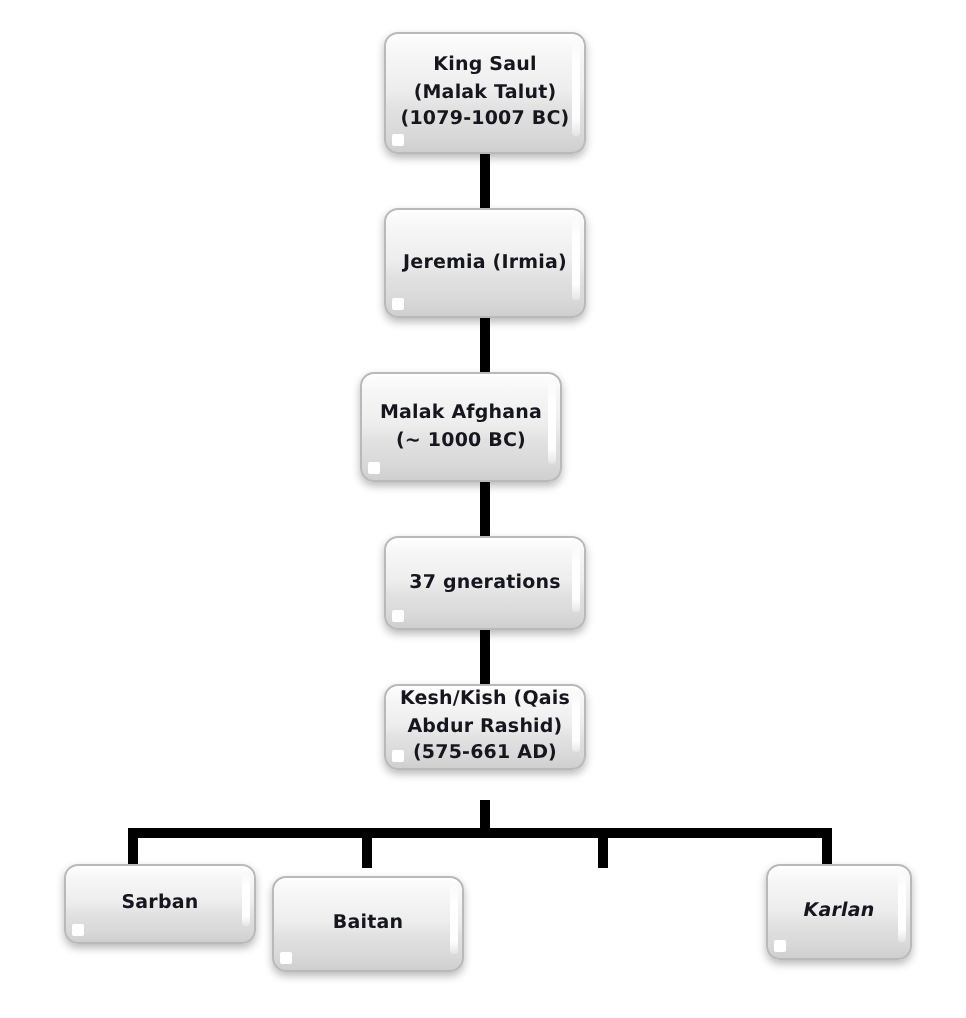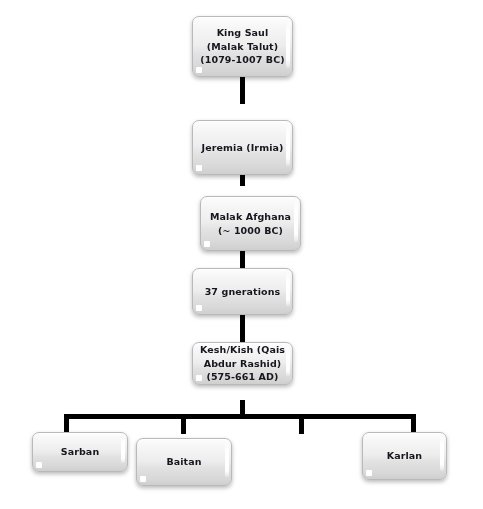--- a/index.html
+++ b/index.html
@@ -111,25 +111,25 @@
   <div class="conn-v" style="left:181px; top:414px; height:20px;"></div>
   <div class="conn-v" style="left:299px; top:414px; height:20px;"></div>
   <div class="conn-v" style="left:411px; top:414px; height:20px;"></div>
 
   <div class="node" style="left:192px; top:16px; width:101px; height:61px;align-items:center;">
     <span class="node-label">King Saul
 (Malak Talut)
 (1079-1007 BC)</span>
   </div>
 
-  <div class="node" style="left:192px; top:120px; width:101px; height:55px;">
+  <div class="node" style="left:192px; top:104px; width:101px; height:55px;">
     <span class="node-label">Jeremia (Irmia)</span>
   </div>
 
-  <div class="node" style="left:200px; top:186px; width:101px; height:55px;margin-top:10px;">
+  <div class="node" style="left:180px; top:186px; width:101px; height:55px;">
     <span class="node-label">Malak Afghana
 (~  1000 BC)</span>
   </div>
 
   <div class="node" style="left:192px; top:268px; width:101px; height:47px;">
     <span class="node-label">37 gnerations</span>
   </div>
 
   <div class="node" style="left:192px; top:342px; width:101px; height:43px;">
     <span class="node-label">Kesh/Kish (Qais
@@ -139,17 +139,17 @@
 
   <div class="node" style="left:32px; top:432px; width:96px; height:40px;">
     <span class="node-label">Sarban</span>
   </div>
 
   <div class="node" style="left:136px; top:438px; width:96px; height:48px;">
     <span class="node-label">Baitan</span>
   </div>
 
 
-  <div class="node" style="left:362px; top:432px; width:85px; height:48px;">
+  <div class="node" style="left:383px; top:432px; width:73px; height:48px;font-style:italic;">
     <span class="node-label">Karlan</span>
   </div>
 
 </div>
 
 </body></html>

